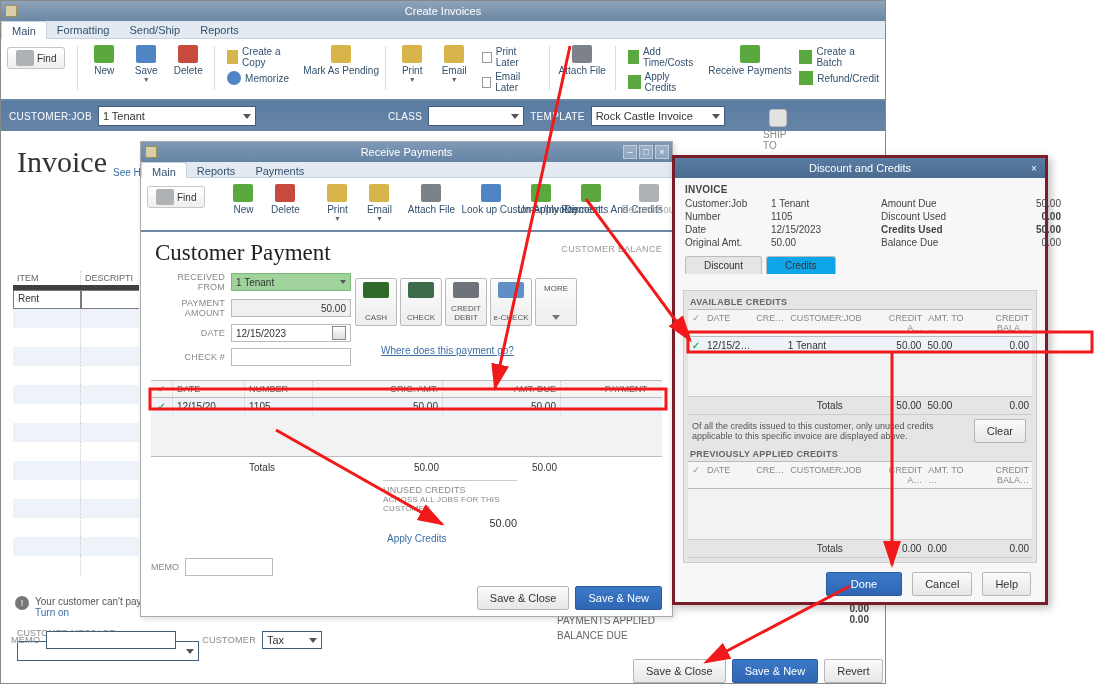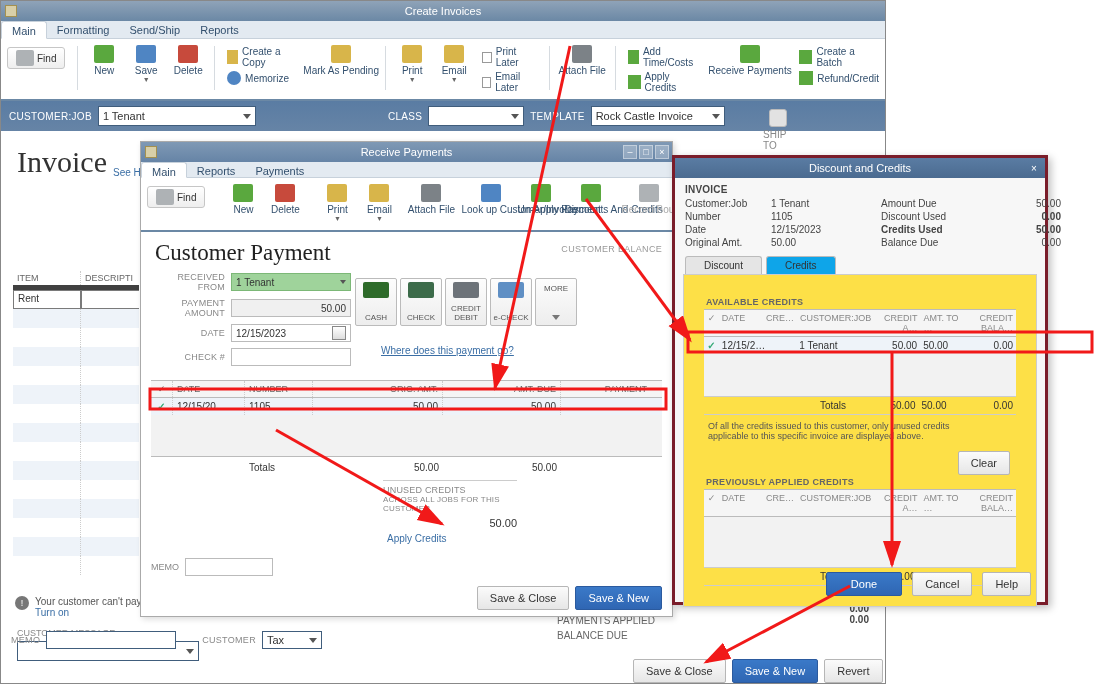--- a/index.html
+++ b/index.html
@@ -123,21 +123,21 @@
 .dc-invhdr .row { display: flex; }
 .dc-invhdr .lcol { display: grid; grid-template-columns: 86px 110px; row-gap: 2px; width: 210px; }
 .dc-invhdr .rcol { display: grid; grid-template-columns: 100px 80px; row-gap: 2px; margin-left: auto; }
 .dc-invhdr .rcol .v { text-align: right; }
 .dc-invhdr .bold { font-weight: bold; }
 
 .dc-tabs { display: flex; padding: 0 10px; }
 .dc-tab { padding: 3px 18px; font-size: 10px; border: 1px solid #bbb; background: #e5e5e5; border-bottom: none; border-radius: 3px 3px 0 0; margin-right: 4px; }
 .dc-tab.active { background: #0ea5e9; }
 
-.dc-pane { margin: 0 8px; background: #fde047; border: 1px solid #ccc; padding: 20px; }
+.dc-pane { margin: 16px 8px; background: #e5e5e5; border: 1px solid #ccc; padding: 4px; }
 .dc-sect { font-size: 9px; color: #666; font-weight: bold; padding: 2px 0 2px 2px; letter-spacing: 0.3px; }
 .dc-tbl { width: 100%; }
 .dc-tbl .hrow { display: flex; font-size: 9px; color: #888; border-top: 1px solid #bbb; border-bottom: 1px solid #bbb; background: #f5f5f5; }
 .dc-tbl .hrow > div, .dc-tbl .drow > div, .dc-tbl .totrow > div { padding: 3px 3px; }
 .dc-tbl .c0 { width: 18px; text-align: center; }
 .dc-tbl .c1 { width: 58px; }
 .dc-tbl .c2 { width: 36px; }
 .dc-tbl .c3 { width: 106px; }
 .dc-tbl .c4 { width: 58px; text-align: right; }
 .dc-tbl .c5 { width: 58px; }

